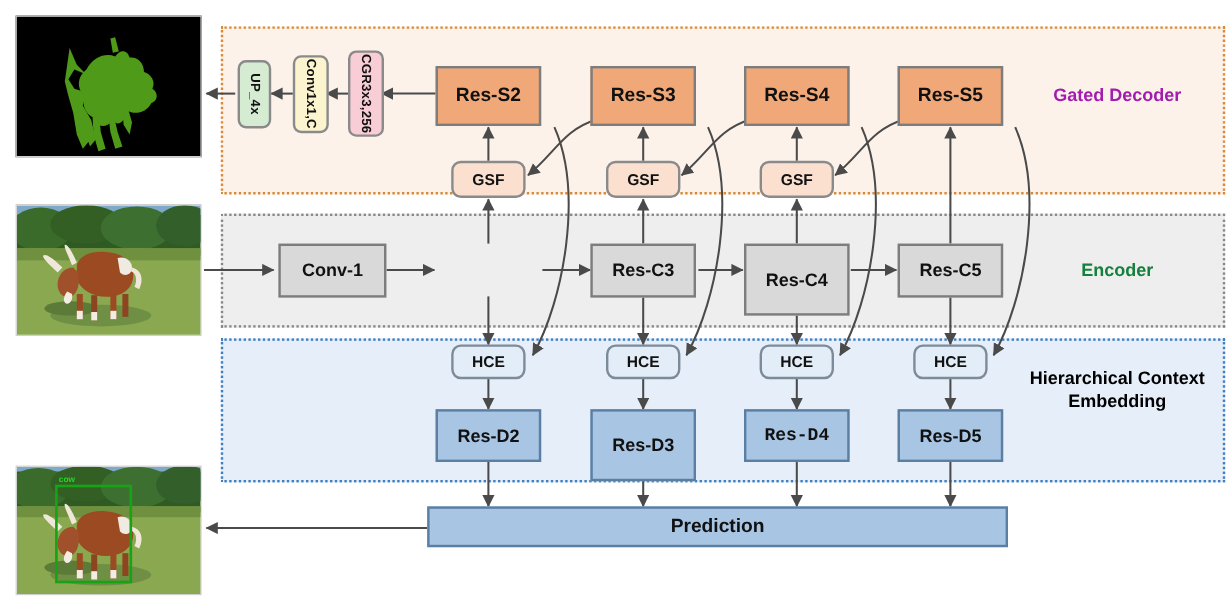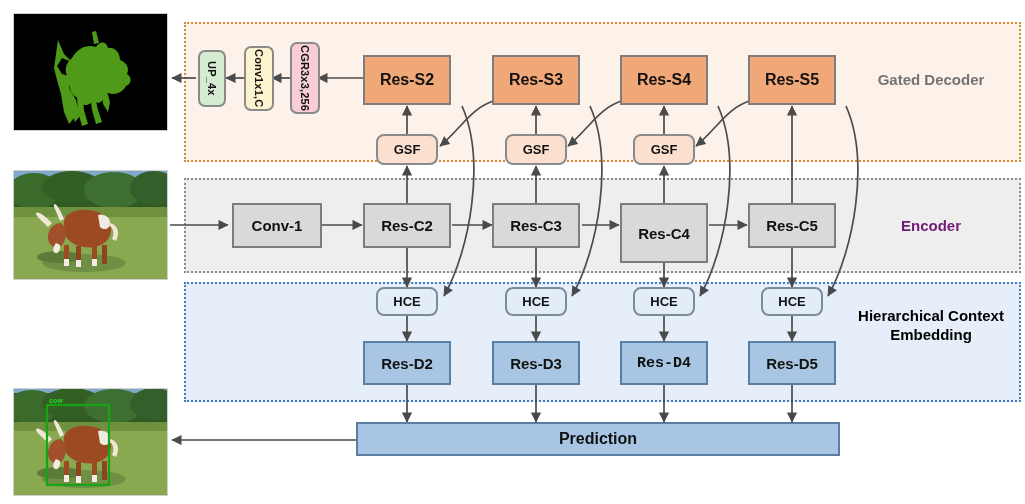--- a/index.html
+++ b/index.html
@@ -12,22 +12,22 @@
   .region{position:absolute;box-sizing:border-box;}
   .region-decoder{left:184px;top:22px;width:837px;height:140px;
       background:#fdf2ea;border:2px dotted #d98b3a;}
   .region-encoder{left:184px;top:178px;width:837px;height:95px;
       background:#eeeeee;border:2px dotted #8a8a8a;}
   .region-hce{left:184px;top:282px;width:837px;height:120px;
       background:#e6eff9;border:2px dotted #3f7fc1;}
 
   .region-label{position:absolute;font-weight:bold;font-size:15px;line-height:19px;
       text-align:center;}
-  .lbl-decoder{left:845px;top:70px;width:172px;color:#737373;}
-  .lbl-encoder{left:845px;top:216px;width:172px;color:#701a75;}
+  .lbl-decoder{left:845px;top:70px;width:172px;color:#a21caf;}
+  .lbl-encoder{left:845px;top:216px;width:172px;color:#15803d;}
   .lbl-hce{left:841px;top:306px;width:180px;color:#000000;}
 
   
   .blk{position:absolute;box-sizing:border-box;display:flex;align-items:center;
        justify-content:center;font-weight:bold;color:#111;text-align:center;}
   .blk-s{background:#f0a878;border:2px solid #7d7d7d;font-size:16px;}
   .blk-c{background:#d9d9d9;border:2px solid #7d7d7d;font-size:15px;}
   .blk-d{background:#a8c6e4;border:2px solid #5b7fa3;font-size:15px;}
   .blk-gsf{background:#fbe0d0;border:2px solid #8a8a8a;border-radius:8px;font-size:13px;}
   .blk-hce{background:#e2edf8;border:2px solid #7d8b99;border-radius:8px;font-size:13px;}
@@ -213,30 +213,29 @@
   <div class="blk blk-s" style="left:363px;top:55px;width:88px;height:50px;">Res-S2</div>
   <div class="blk blk-s" style="left:492px;top:55px;width:88px;height:50px;">Res-S3</div>
   <div class="blk blk-s" style="left:620px;top:55px;width:88px;height:50px;">Res-S4</div>
   <div class="blk blk-s" style="left:748px;top:55px;width:88px;height:50px;">Res-S5</div>
 
   <div class="blk blk-gsf" style="left:376px;top:134px;width:62px;height:31px;">GSF</div>
   <div class="blk blk-gsf" style="left:505px;top:134px;width:62px;height:31px;">GSF</div>
   <div class="blk blk-gsf" style="left:633px;top:134px;width:62px;height:31px;">GSF</div>
 
   <div class="blk blk-c" style="left:232px;top:203px;width:90px;height:45px;">Conv-1</div>
-  <div class="blk blk-c" style="left:363px;top:203px;width:88px;height:45px;">Res-C2</div>
   <div class="blk blk-c" style="left:492px;top:203px;width:88px;height:45px;">Res-C3</div>
   <div class="blk blk-c" style="left:620px;top:203px;width:88px;height:60px;">Res-C4</div>
   <div class="blk blk-c" style="left:748px;top:203px;width:88px;height:45px;">Res-C5</div>
 
   <div class="blk blk-hce" style="left:376px;top:287px;width:62px;height:29px;">HCE</div>
   <div class="blk blk-hce" style="left:505px;top:287px;width:62px;height:29px;">HCE</div>
   <div class="blk blk-hce" style="left:633px;top:287px;width:62px;height:29px;">HCE</div>
   <div class="blk blk-hce" style="left:761px;top:287px;width:62px;height:29px;">HCE</div>
 
   <div class="blk blk-d" style="left:363px;top:341px;width:88px;height:44px;">Res-D2</div>
-  <div class="blk blk-d" style="left:492px;top:341px;width:88px;height:44px;">Res-D3</div>
+  <div class="blk blk-d" style="left:492px;top:341px;width:88px;height:60px;">Res-D3</div>
   <div class="blk blk-d" style="left:620px;top:341px;width:88px;height:44px;font-family:Liberation Mono, monospace;">Res-D4</div>
   <div class="blk blk-d" style="left:748px;top:341px;width:88px;height:44px;">Res-D5</div>
 
   <div class="blk blk-pred" style="left:356px;top:422px;width:484px;height:34px;">Prediction</div>
 
 </div>
 
 </body></html>

